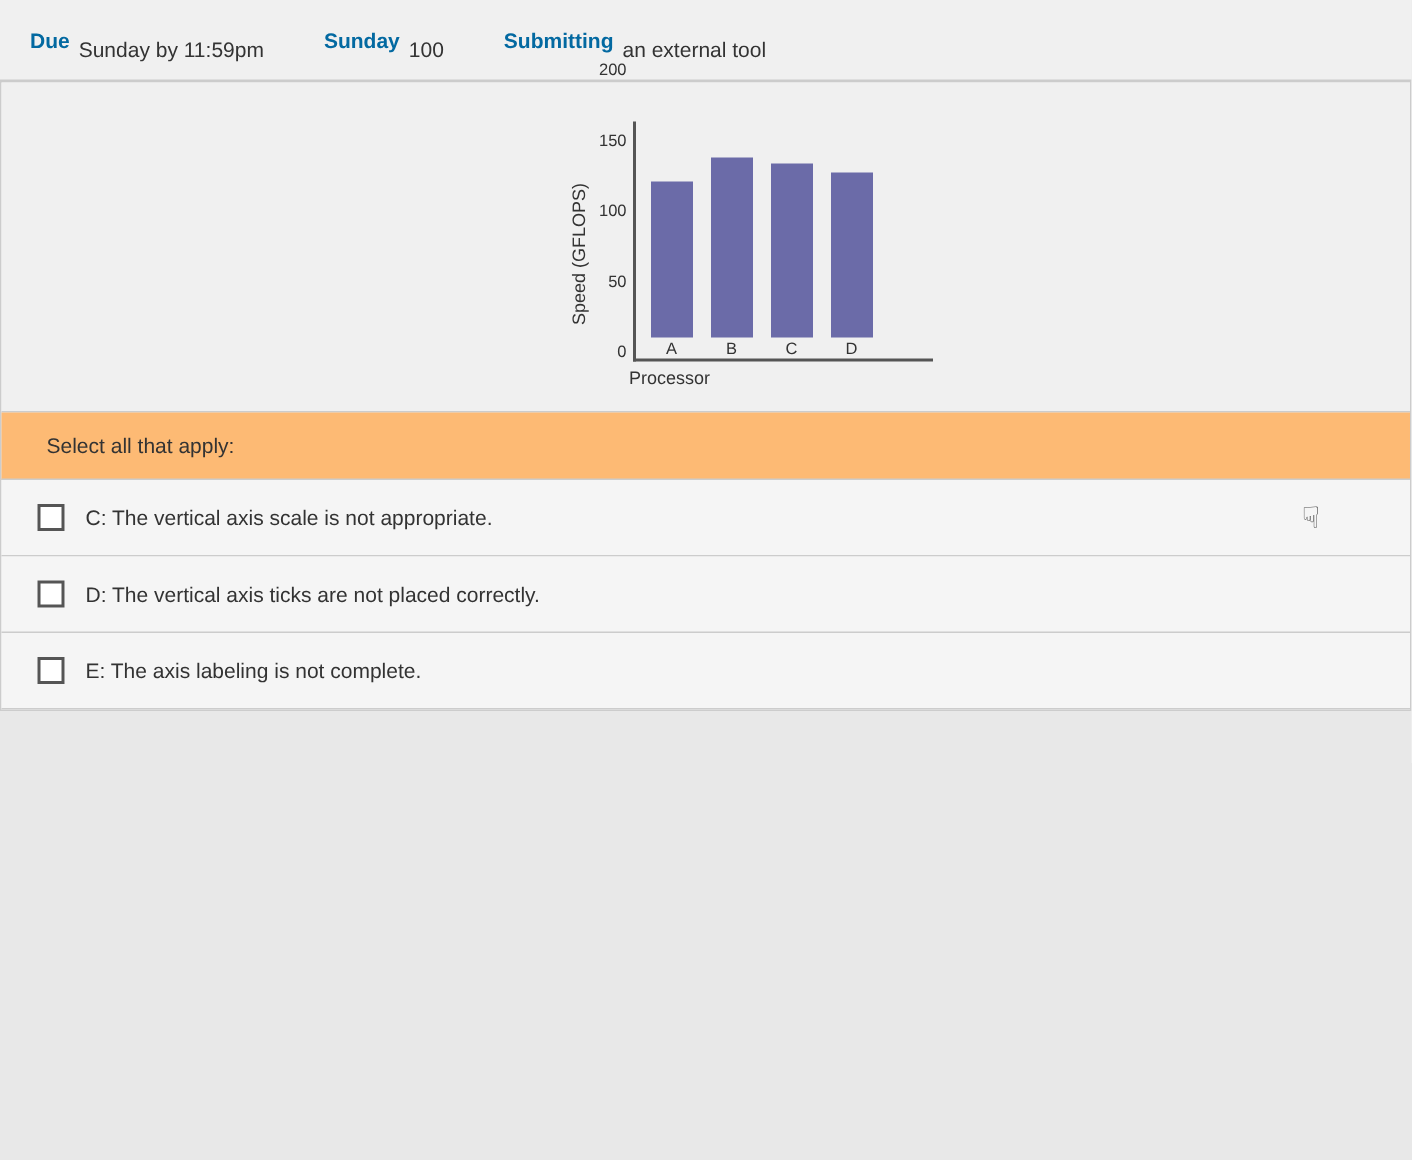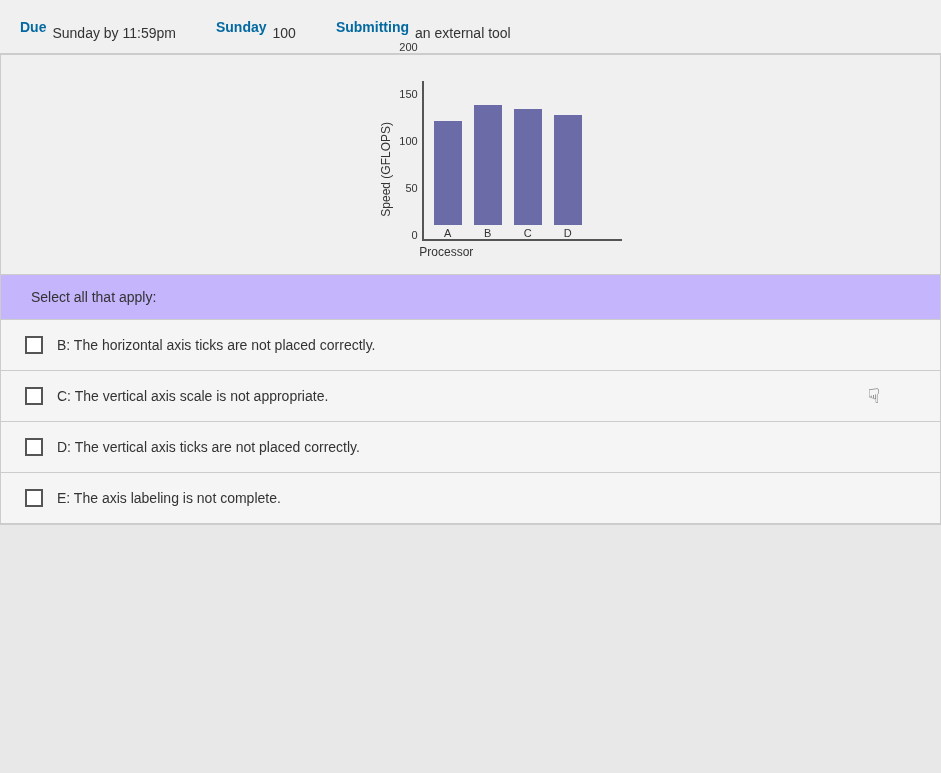--- a/index.html
+++ b/index.html
@@ -140,21 +140,21 @@
 
     .x-axis-title {
       font-size: 12px;
       color: #333;
       text-align: center;
       margin-left: 20px;
     }
 
     .select-all-section {
       padding: 14px 30px;
-      background: #c4b5fd;
+      background: #fdba74;
       border-bottom: 1px solid #ccc;
       font-size: 14px;
       color: #333;
     }
 
     .answer-option {
       display: flex;
       align-items: center;
       padding: 16px 24px;
       background: #f5f5f5;
@@ -246,24 +246,20 @@
           </div>
         </div>
       </div>
     </div>
 
     <div class="select-all-section">
       <span>Select all that apply:</span>
     </div>
 
 
-    <div class="answer-option">
-      <input type="checkbox" class="checkbox" style="">
-      <span>B: The horizontal axis ticks are not placed correctly.</span>
-    </div>
 
     <div class="answer-option">
       <input type="checkbox" class="checkbox" style="">
       <span>C: The vertical axis scale is not appropriate.</span>
       <span class="cursor-hand">☟</span>
     </div>
 
     <div class="answer-option">
       <input type="checkbox" class="checkbox" style="">
       <span>D: The vertical axis ticks are not placed correctly.</span>

